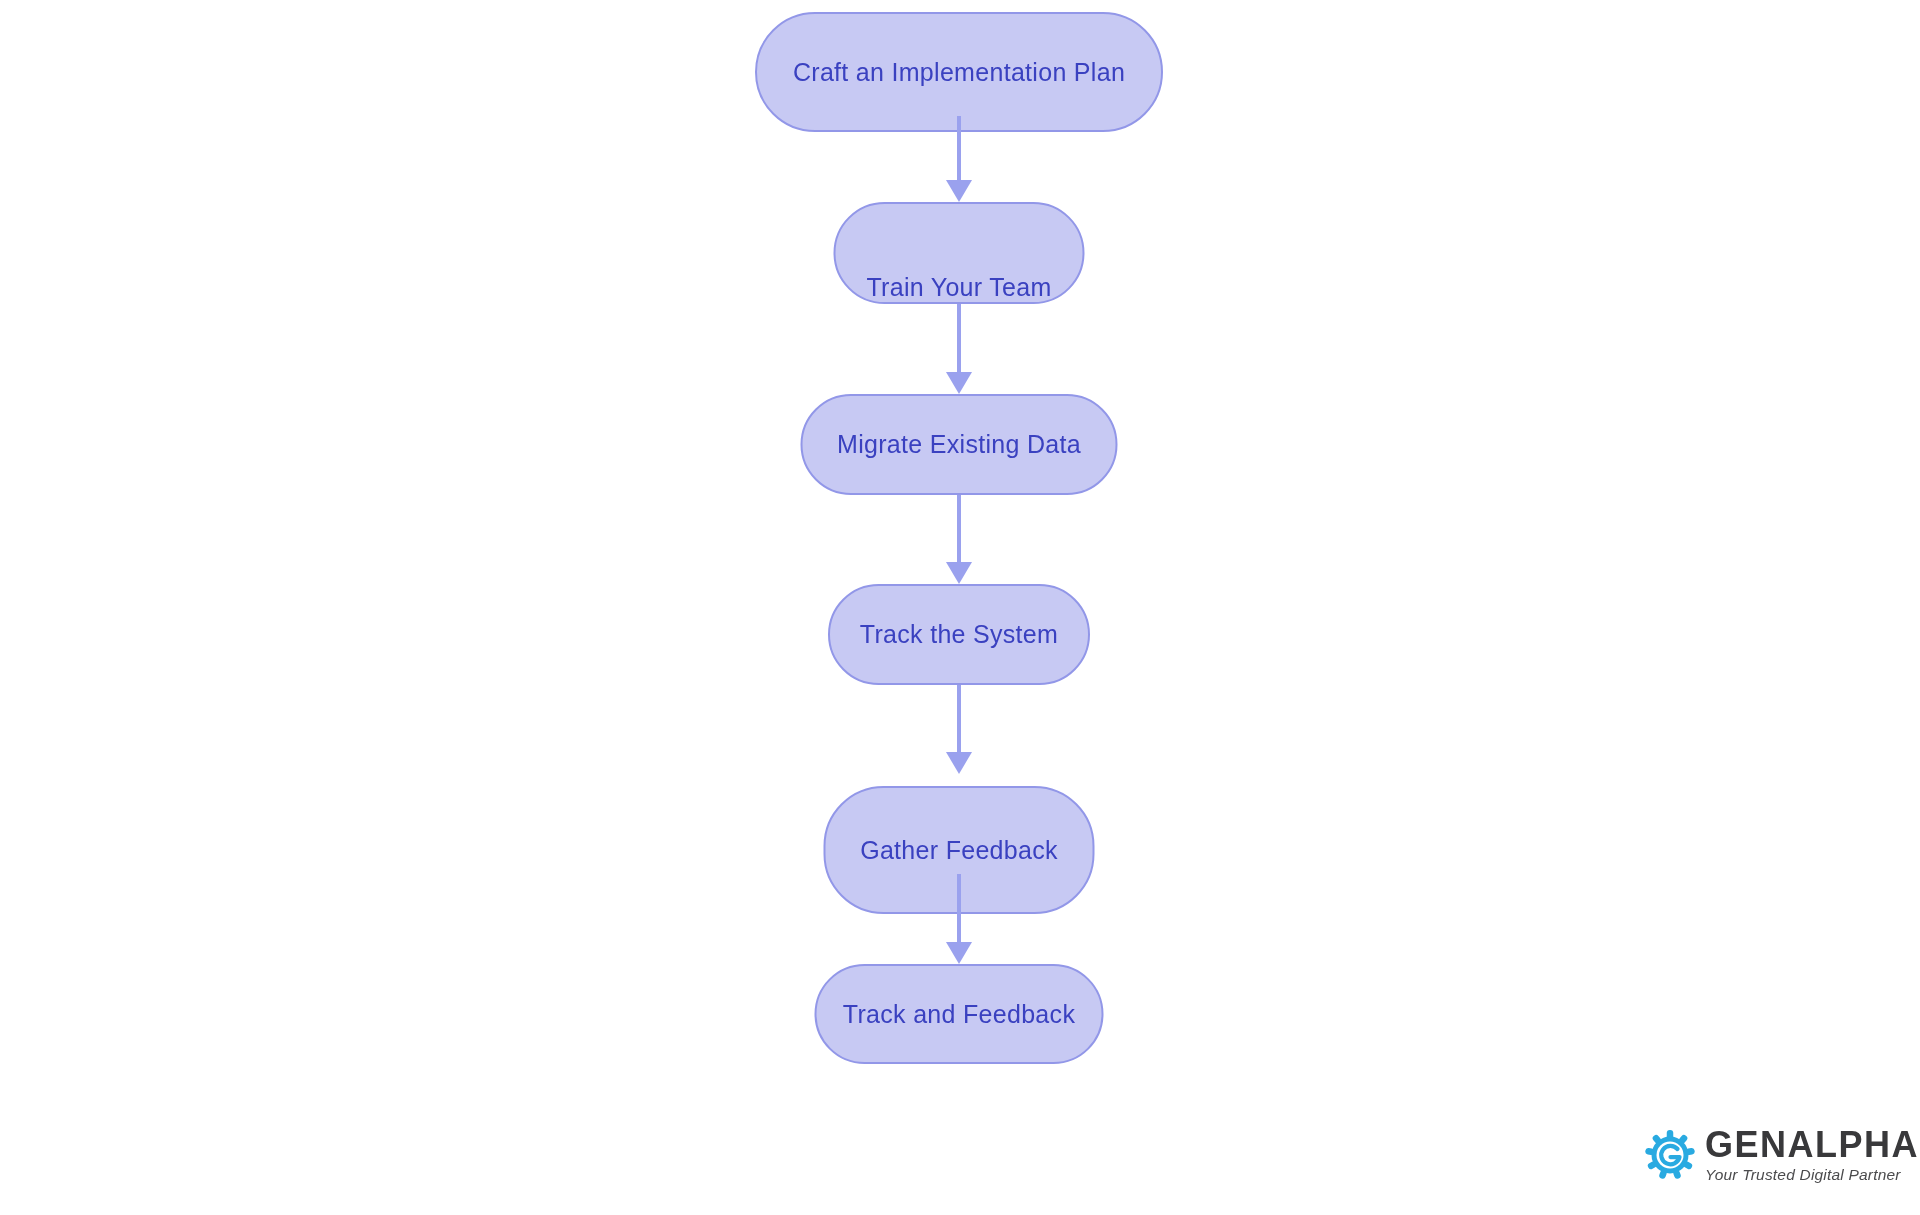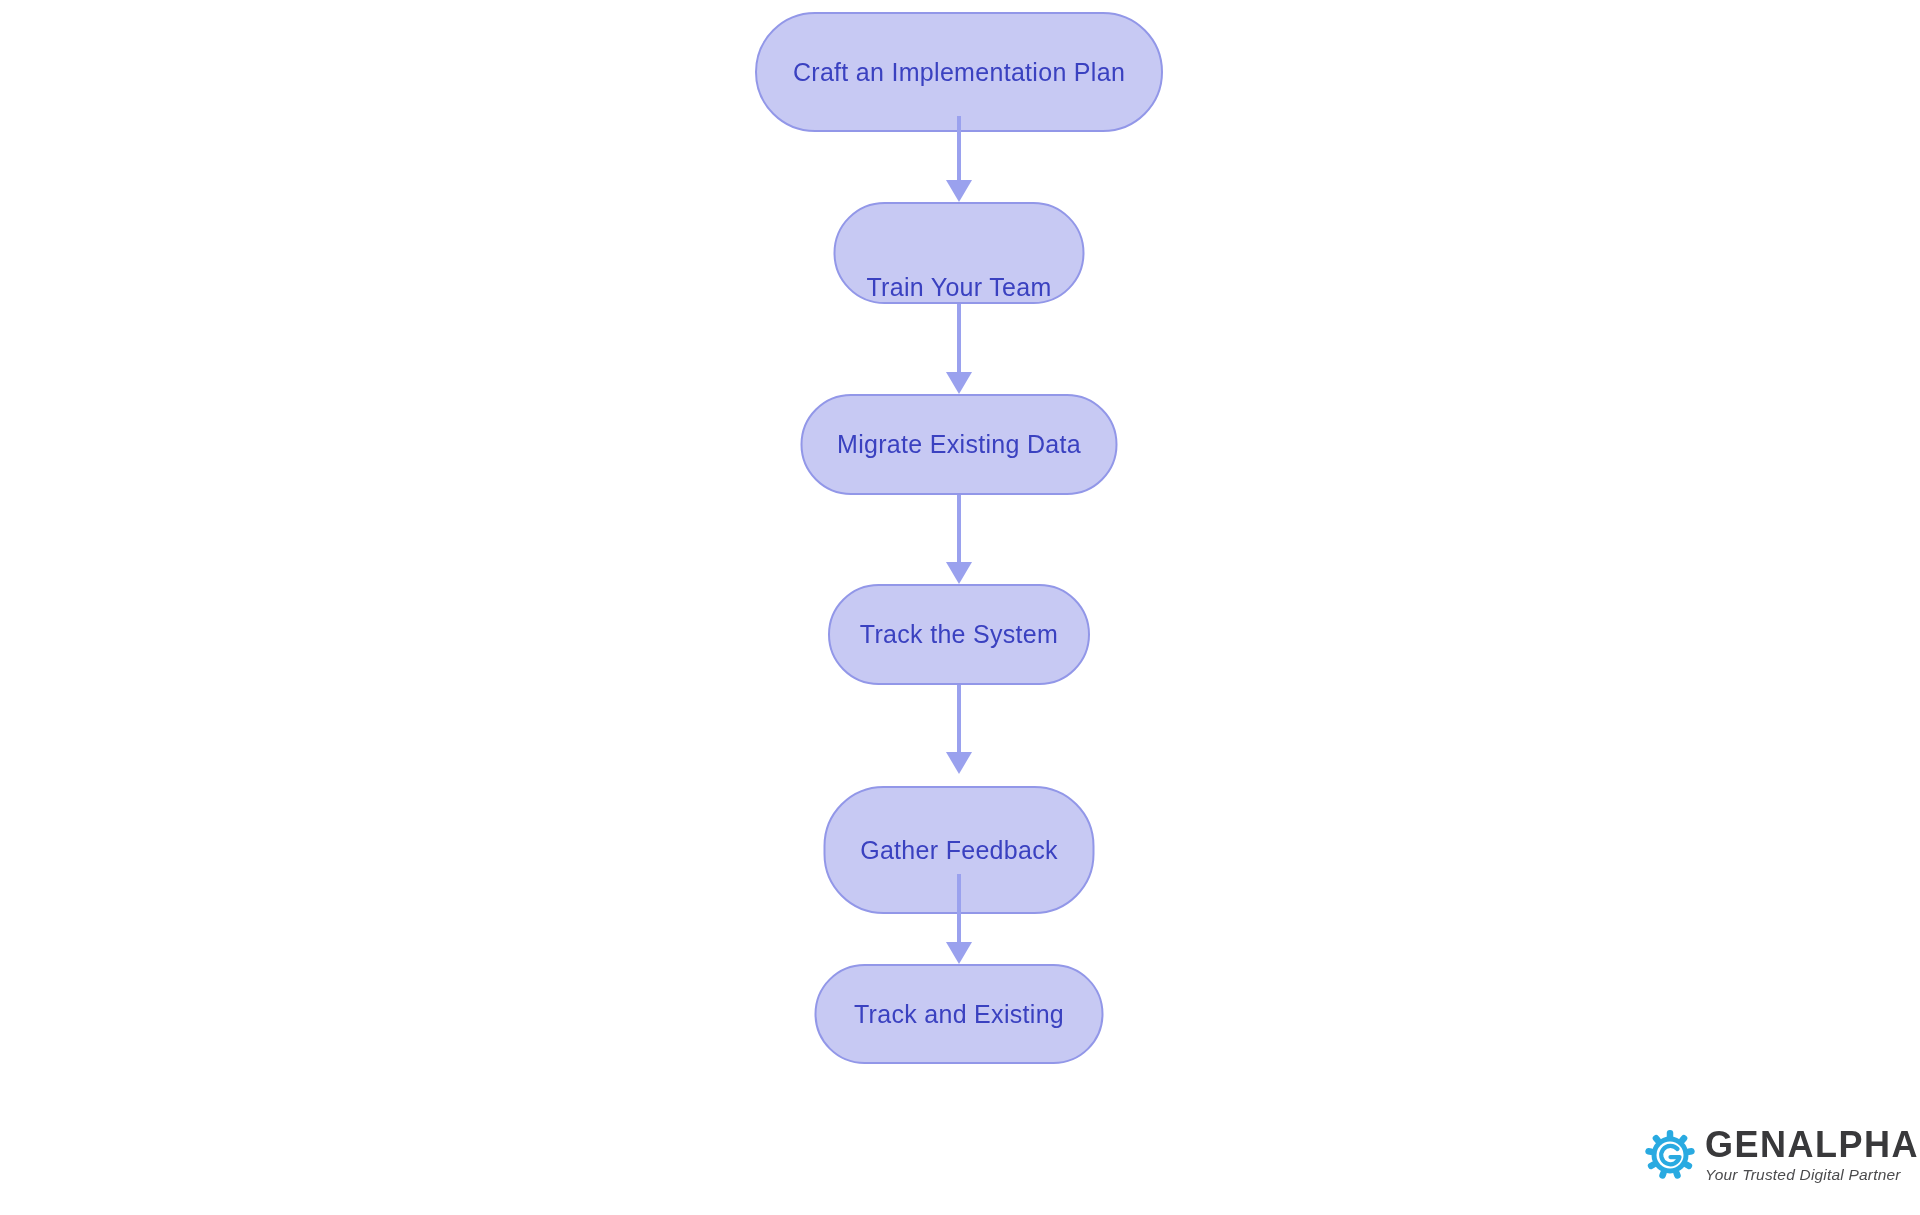--- a/index.html
+++ b/index.html
@@ -142,21 +142,21 @@
   <div class="flow-node n5">
     <span>Gather Feedback</span>
   </div>
 
   <div class="flow-arrow a5">
     <div class="stem"></div>
     <div class="head"></div>
   </div>
 
   <div class="flow-node n6">
-    <span>Track and Existing</span>
+    <span>Track and Feedback</span>
   </div>
 
   <div class="brand">
     <span class="brand-icon">
       <svg viewBox="0 0 100 100" xmlns="http://www.w3.org/2000/svg">
         <g class="gear-fill" fill="#29aae1">
           <rect x="43.5" y="0" width="13" height="18" rx="6" transform="rotate(0 50 50)"></rect>
           <rect x="43.5" y="0" width="13" height="18" rx="6" transform="rotate(40 50 50)"></rect>
           <rect x="43.5" y="0" width="13" height="18" rx="6" transform="rotate(80 50 50)"></rect>
           <rect x="43.5" y="0" width="13" height="18" rx="6" transform="rotate(120 50 50)"></rect>

